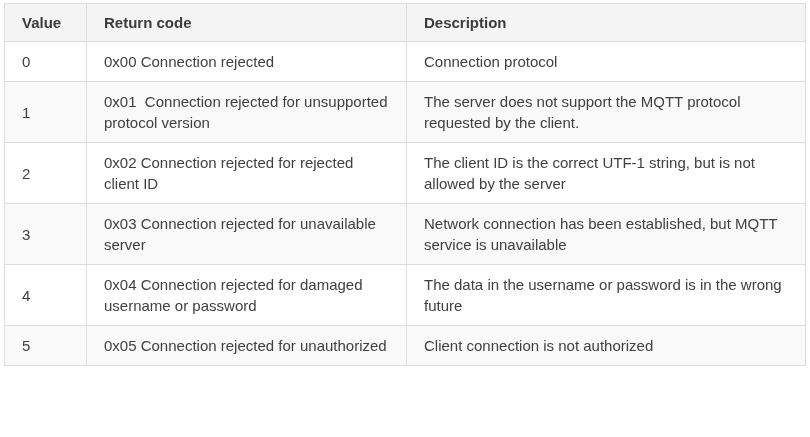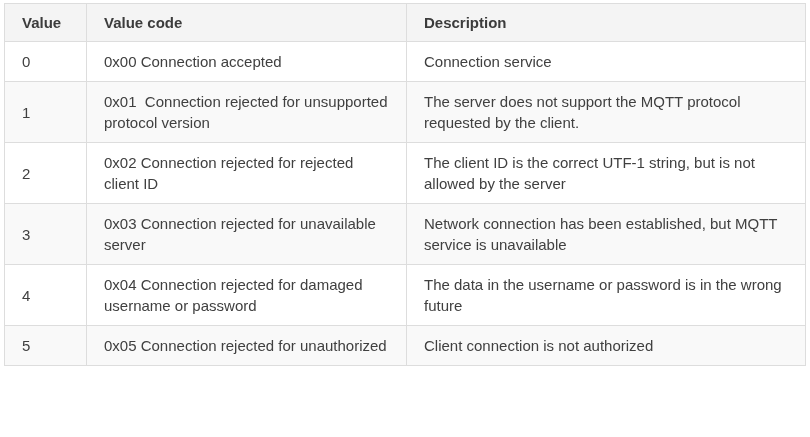--- a/index.html
+++ b/index.html
@@ -56,29 +56,29 @@
 <div class="page">
   <table class="rc-table">
     <colgroup>
       <col class="col-value">
       <col class="col-return">
       <col class="col-desc">
     </colgroup>
     <thead>
       <tr>
         <th>Value</th>
-        <th>Value code</th>
+        <th>Return code</th>
         <th>Description</th>
       </tr>
     </thead>
     <tbody>
       <tr>
         <td>0</td>
-        <td>0x00 Connection accepted</td>
-        <td>Connection service</td>
+        <td>0x00 Connection rejected</td>
+        <td>Connection protocol</td>
       </tr>
       <tr>
         <td>1</td>
         <td>0x01  Connection rejected for unsupported protocol version</td>
         <td>The server does not support the MQTT protocol requested by the client.</td>
       </tr>
       <tr>
         <td>2</td>
         <td>0x02 Connection rejected for rejected client ID</td>
         <td>The client ID is the correct UTF-1 string, but is not allowed by the server</td>

